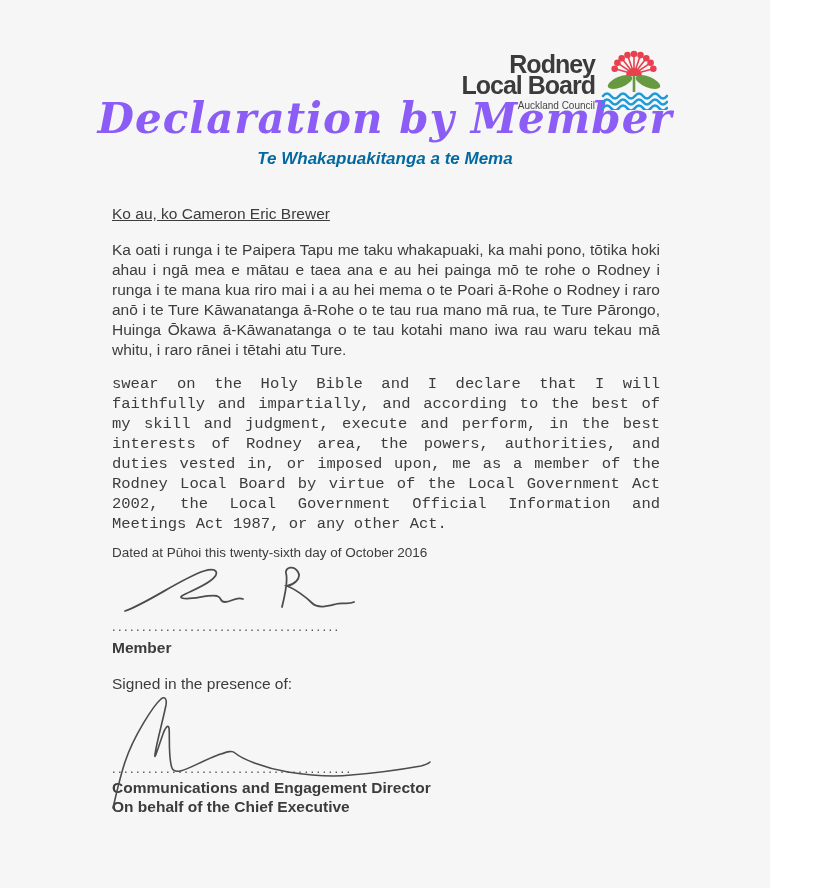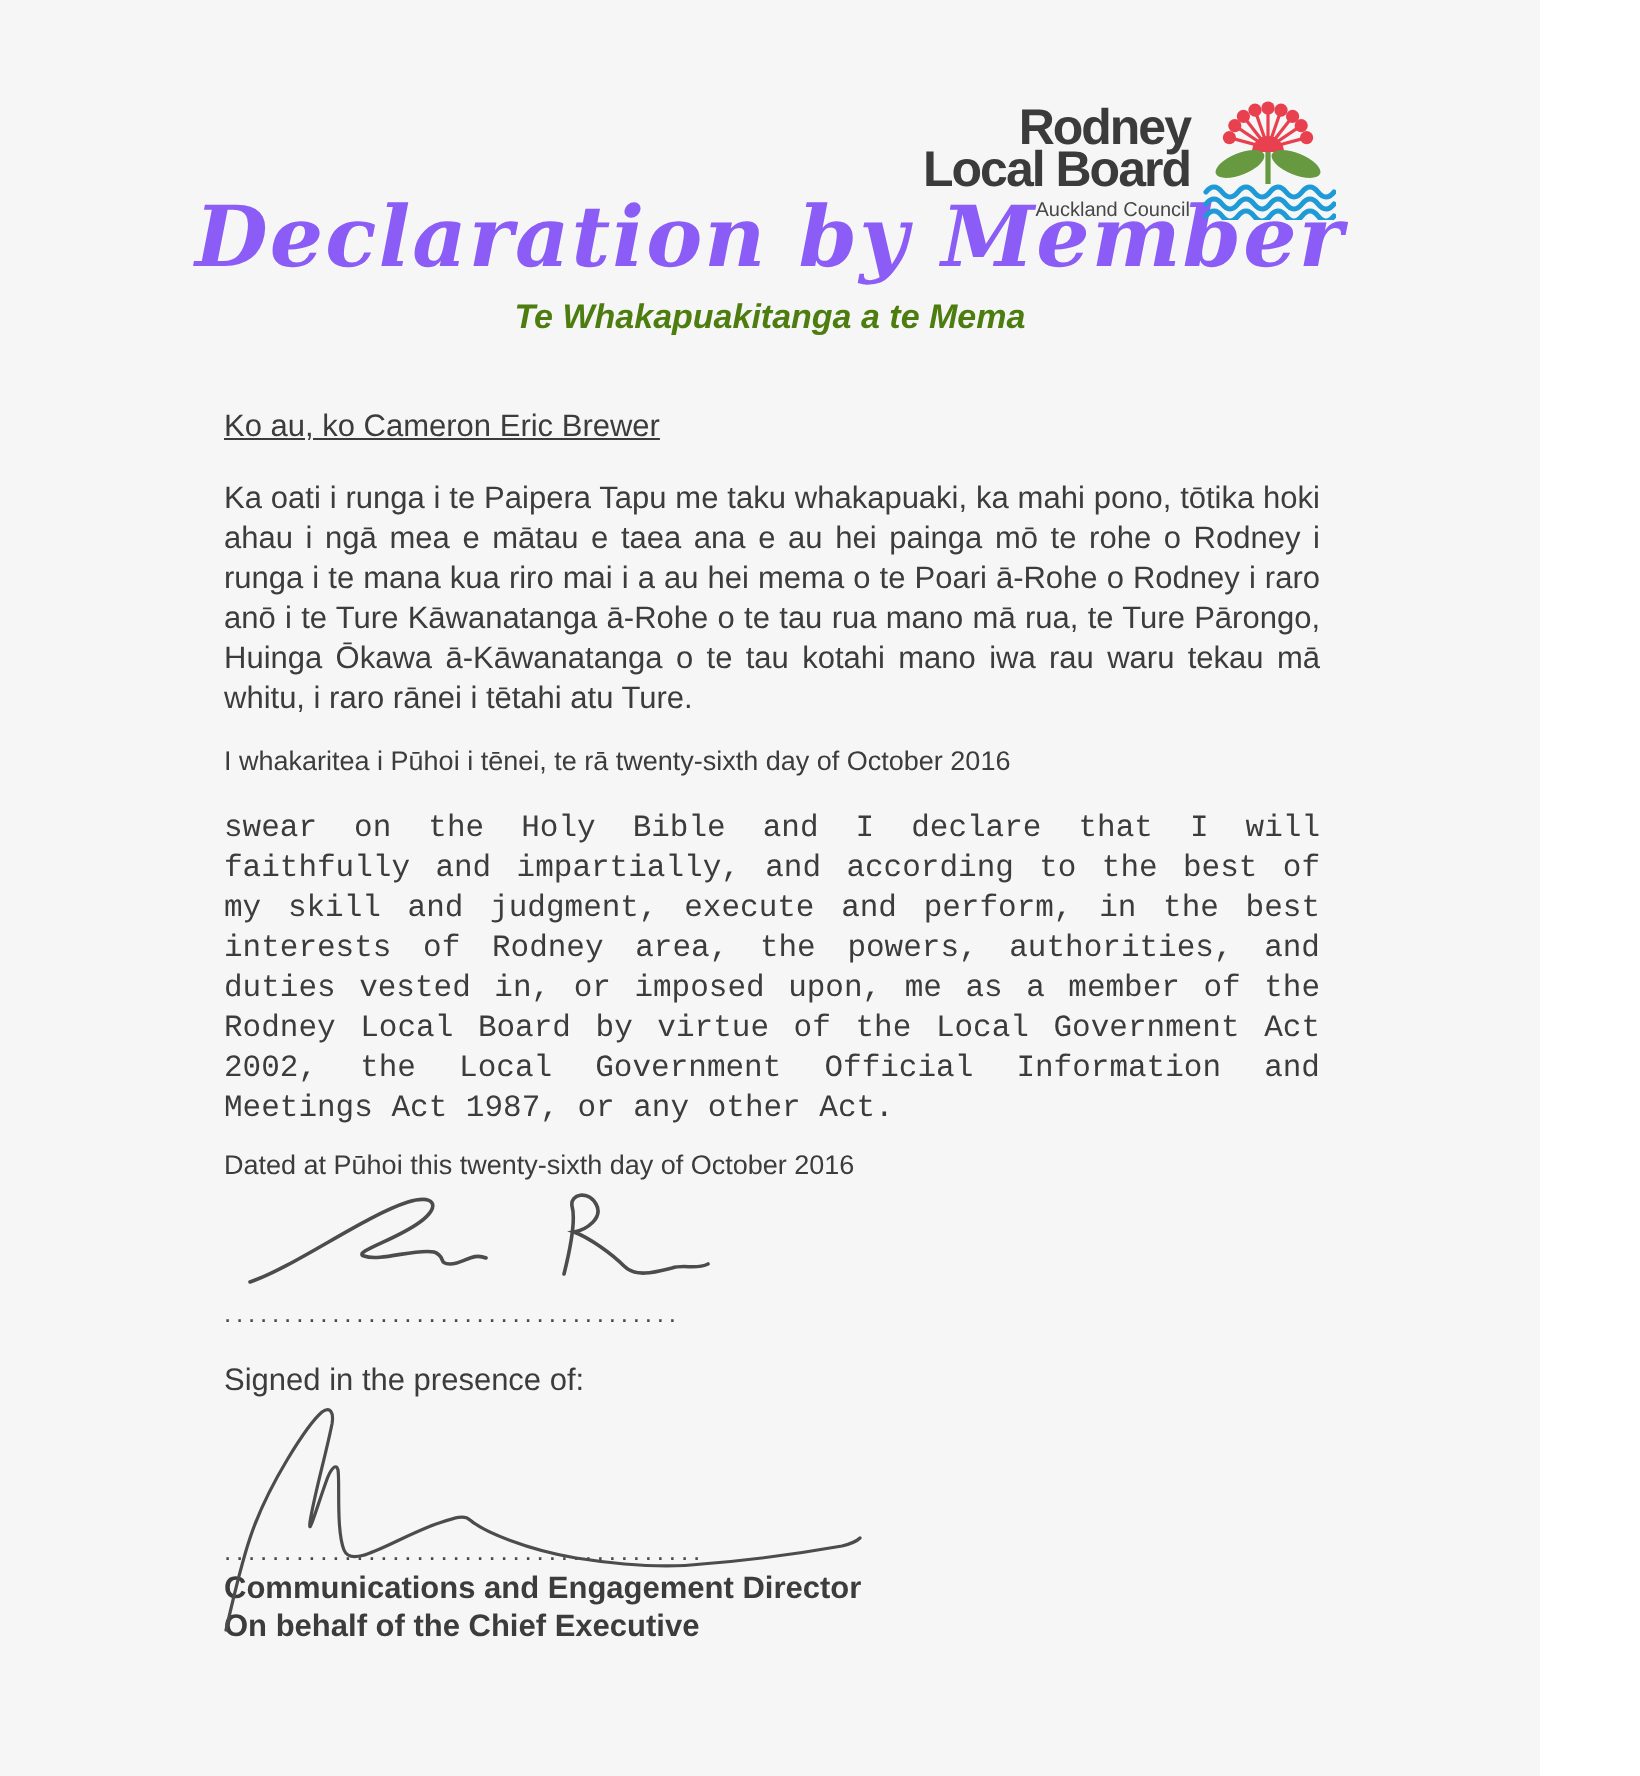--- a/index.html
+++ b/index.html
@@ -43,21 +43,21 @@
     color: #8b5cf6;
     letter-spacing: 1px;
   }
   .subtitle {
     margin-top: 6px;
     text-align: center;
     font-weight: bold;
     font-style: italic;
     font-size: 17px;
     line-height: 21px;
-    color: #4d7c0f;
+    color: #0369a1;
   }
   
   .content { margin: 0 110px 0 112px; }
   .salutation { margin: 34px 0 0; font-size: 15.5px; line-height: 21px; text-decoration: underline; }
   .salutation.en { margin-top: 32px; }
   .para {
     margin: 16px 0 0;
     font-size: 15.5px;
     line-height: 20px;
     text-align: justify;
@@ -137,33 +137,33 @@
     </svg>
   </div>
 
   <h1 class="title">Declaration by Member</h1>
   <div class="subtitle">Te Whakapuakitanga a te Mema</div>
 
   <div class="content">
 
     <p class="salutation">Ko au, ko Cameron Eric Brewer</p>
     <p class="para">Ka oati i runga i te Paipera Tapu me taku whakapuaki, ka mahi pono, tōtika hoki ahau i ngā mea e mātau e taea ana e au hei painga mō te rohe o Rodney i runga i te mana kua riro mai i a au hei mema o te Poari ā-Rohe o Rodney i raro anō i te Ture Kāwanatanga ā-Rohe o te tau rua mano mā rua, te Ture Pārongo, Huinga Ōkawa ā-Kāwanatanga o te tau kotahi mano iwa rau waru tekau mā whitu, i raro rānei i tētahi atu Ture.</p>
-    <p class="dateline">I whakaritea i Pūhoi i tēnei, te rā twenty-sixth day of October 2016</p>
 
     <p class="para en">swear on the Holy Bible and I declare that I will faithfully and impartially, and according to the best of my skill and judgment, execute and perform, in the best interests of Rodney area, the powers, authorities, and duties vested in, or imposed upon, me as a member of the Rodney Local Board by virtue of the Local Government Act 2002, the Local Government Official Information and Meetings Act 1987, or any other Act.</p>
     <p class="dateline en">Dated at Pūhoi this twenty-sixth day of October 2016</p>
 
     <div>
       <svg class="member-sig-svg" width="250" height="54" viewBox="0 0 250 54">
         <g fill="none" stroke="#4c4c4c" stroke-width="1.8" stroke-linecap="round">
           <path d="M5,45 C28,37 62,12 84,5 C97,1 101,7 90,15 C78,24 56,30 62,32 C70,35 88,28 97,30 C103,32 99,36 105,36 C112,36 116,30 123,33"></path>
           <path d="M162,41 C165,29 168,14 166,7 C165,1 174,-1 178,6 C182,13 173,19 167,20 C175,23 186,31 192,37 C198,43 208,40 216,38 C222,36 228,39 234,36"></path>
         </g>
       </svg>
       <div class="dots">......................................</div>
+      <div class="sig-label">Member</div>
     </div>
 
     <p class="lead-in">Signed in the presence of:</p>
 
     <div class="witness-block">
       <svg class="witness-sig-svg" width="336" height="122" viewBox="0 0 336 122">
         <path fill="none" stroke="#4c4c4c" stroke-width="1.6" stroke-linecap="round" d="M5,116 C8,103 12,85 17,70 C26,43 46,13 53,7 C57,4 59,7 58,13 C55,28 49,49 47,62 C46,70 50,56 55,42 C57,36 60,32 61,36 C62,42 60,66 64,76 C68,86 88,71 110,63 C119,60 124,58 127,61 C134,67 156,76 180,80 C206,84 226,85 243,83 C269,81 296,77 313,74 C317,73 320,72 322,70"></path>
       </svg>
       <div class="dots">........................................</div>
       <div class="role-line first">Communications and Engagement Director</div>

